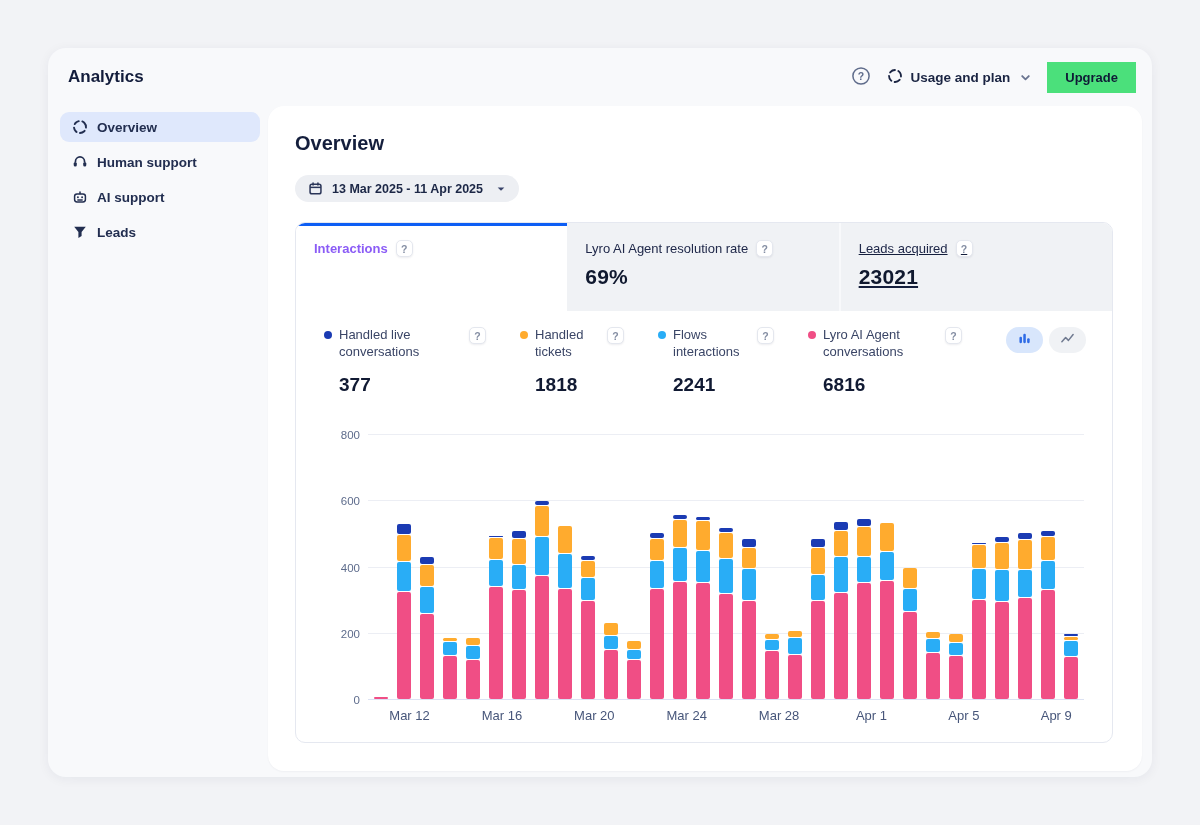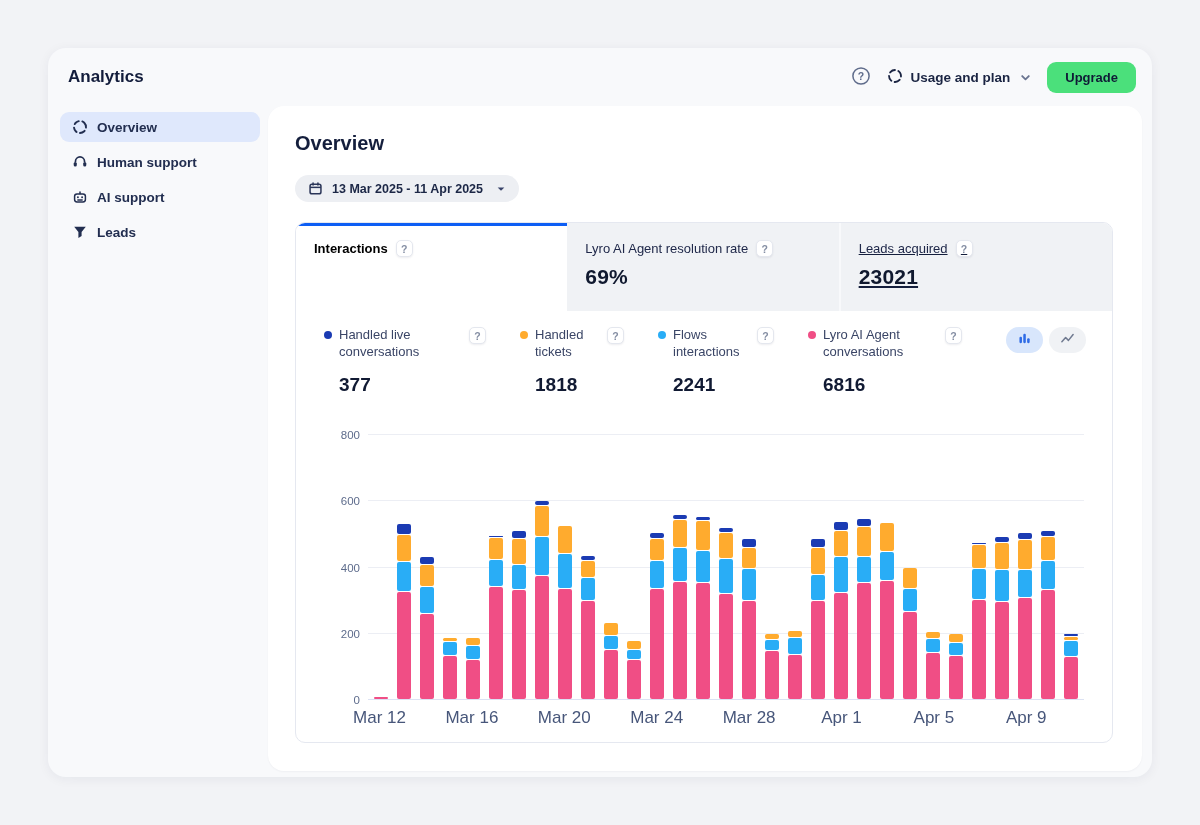--- a/index.html
+++ b/index.html
@@ -15,21 +15,21 @@
     background:#F8F9FB; border-radius:18px;
     box-shadow:0 2px 12px rgba(20,30,60,.06);
   }
   
   .app-header { position:absolute; left:20px; right:16px; top:0; height:58px; display:flex; align-items:center; }
   .app-title { font-size:17px; font-weight:700; color:#121C3B; }
   .header-right { margin-left:auto; display:flex; align-items:center; gap:16px; }
   .icon-btn { background:none; border:none; display:flex; align-items:center; cursor:pointer; }
   .usage-menu { display:flex; align-items:center; gap:7px; color:#1A2442; font-size:13.5px; font-weight:600; cursor:pointer; }
   .usage-menu .chev { margin-left:3px; display:flex; }
-  .upgrade-btn { border:none; border-radius:9px; padding:0 18px; height:31px; font-family:inherit;
+  .upgrade-btn { border:none; border-radius:0; padding:0 18px; height:31px; font-family:inherit;
     font-size:13px; font-weight:700; color:#0F1B36; cursor:pointer; }
   
   .sidebar { position:absolute; left:12px; top:64px; width:200px; }
   .side-item { display:flex; align-items:center; gap:9px; height:30px; padding:0 12px; border-radius:9px;
     color:#222E50; font-size:13.5px; font-weight:600; margin-bottom:5px; cursor:pointer; }
   .side-item.active { background:#DFE8FC; }
   .side-item .icon { display:flex; width:16px; height:16px; color:#222E50; }
   
   .panel { position:absolute; left:220px; top:58px; right:10px; bottom:6px; background:#FFFFFF;
     border-radius:16px; padding:26px 26px 0 27px; box-shadow:0 1px 2px rgba(20,30,60,.04); }
@@ -41,21 +41,21 @@
   
   .card { margin-top:20px; width:818px; height:521px; background:#fff;
     border:1px solid #E5E8F0; border-radius:10px; overflow:hidden; position:relative; }
   .tabbar { display:flex; height:88px; }
   .tab { flex:1; background:#F0F2F5; padding:17px 16px 0 18px; position:relative; cursor:pointer; }
   .tab:nth-child(3) { border-left:2px solid #F8F9FB;text-decoration:underline; }
   .tab.active { background:#fff; }
   .tab.active::before { content:""; position:absolute; left:0; top:0; right:0; height:3px; background:#0D5EF4; }
   .tab-top { display:flex; align-items:center; gap:8px; }
   .tab-label { font-size:13px; font-weight:500; color:#20294A; }
-  .tab.active .tab-label { color:#000000; font-weight:700; }
+  .tab.active .tab-label { color:#8b5cf6; font-weight:700; }
   .tab-value { margin-top:8px; font-size:21px; font-weight:700; color:#10192F; letter-spacing:.2px; }
   .badge { width:17px; height:17px; border-radius:5px; background:#fff; border:1px solid #E4E7EE;
     box-shadow:0 1px 2px rgba(20,30,60,.08); color:#848EA3; font-size:10.5px; font-weight:700;
     display:flex; align-items:center; justify-content:center; flex:none; cursor:pointer; }
   
   .card-body { padding:16px 26px 0 28px; }
   .legend { display:flex; align-items:flex-start; min-height:80px; }
   .lg { flex:none; }
   .lg-top { display:flex; align-items:flex-start; gap:7px; }
   .dot { width:8px; height:8px; border-radius:50%; margin-top:4px; flex:none; }
@@ -71,21 +71,21 @@
   .chart { position:relative; margin-top:28px; height:300px; }
   .plot { position:absolute; left:44px; right:2px; top:0; height:265px; }
   .gridline { position:absolute; left:0; right:0; height:1px; background:#ECEEF4; }
   .gridline.zero { background:#DCE2F3; }
   .ylab { position:absolute; left:0; width:36px; text-align:right; font-size:11.5px; color:#5E6C8C; line-height:14px; }
   .bars { position:absolute; left:6px; right:6px; bottom:1px; top:0; display:flex;
     justify-content:space-between; align-items:flex-end; }
   .bar { width:14px; display:flex; flex-direction:column-reverse; gap:1px; }
   .seg { width:100%; border-radius:2px; }
   .xrow { position:absolute; left:44px; right:2px; top:273px; height:18px; }
-  .xlab { position:absolute; transform:translateX(-50%); font-size:17px; color:#47567A; white-space:nowrap; }
+  .xlab { position:absolute; transform:translateX(-50%); font-size:13px; color:#47567A; white-space:nowrap;margin-left:30px; }
 </style>
 </head>
 <body>
 
 <div class="window">
 
   <div class="app-header">
     <div class="app-title">Analytics</div>
     <div class="header-right">
       <button class="icon-btn">

